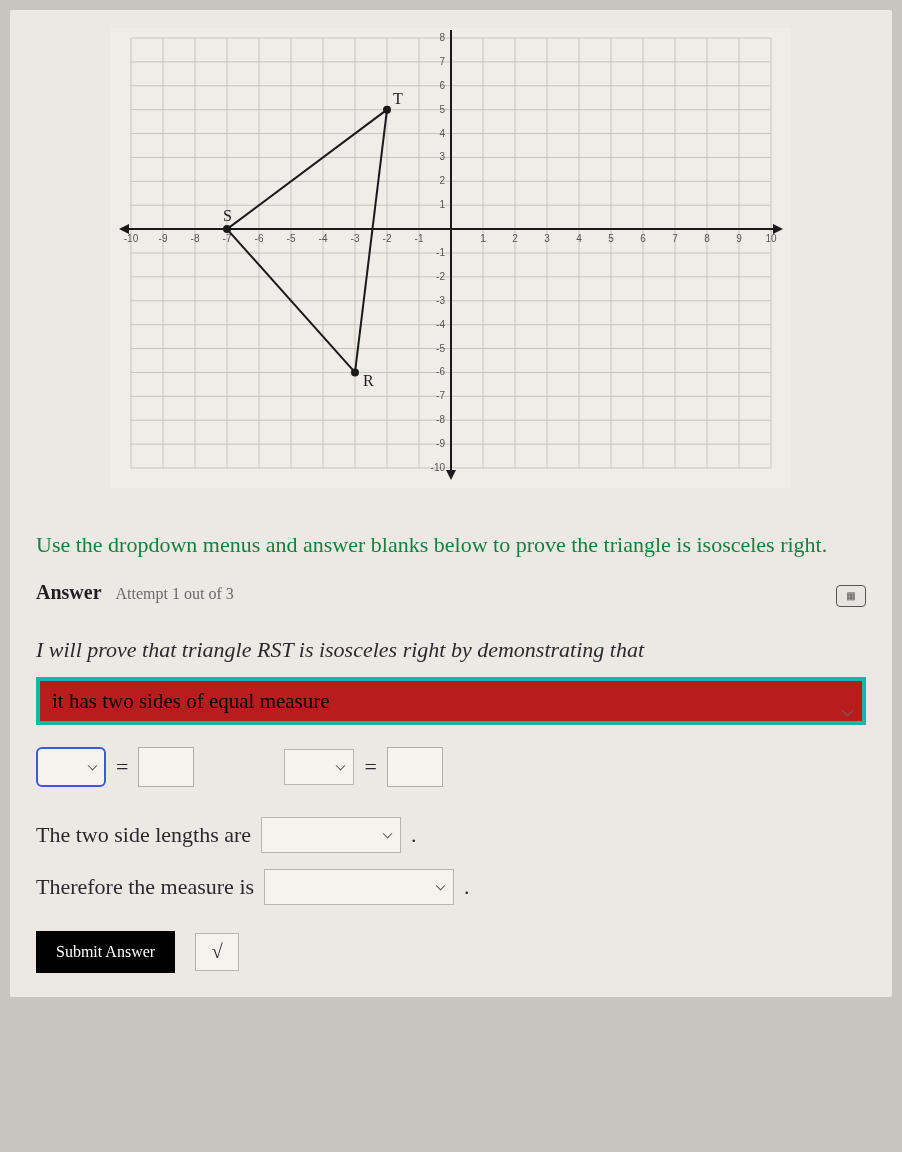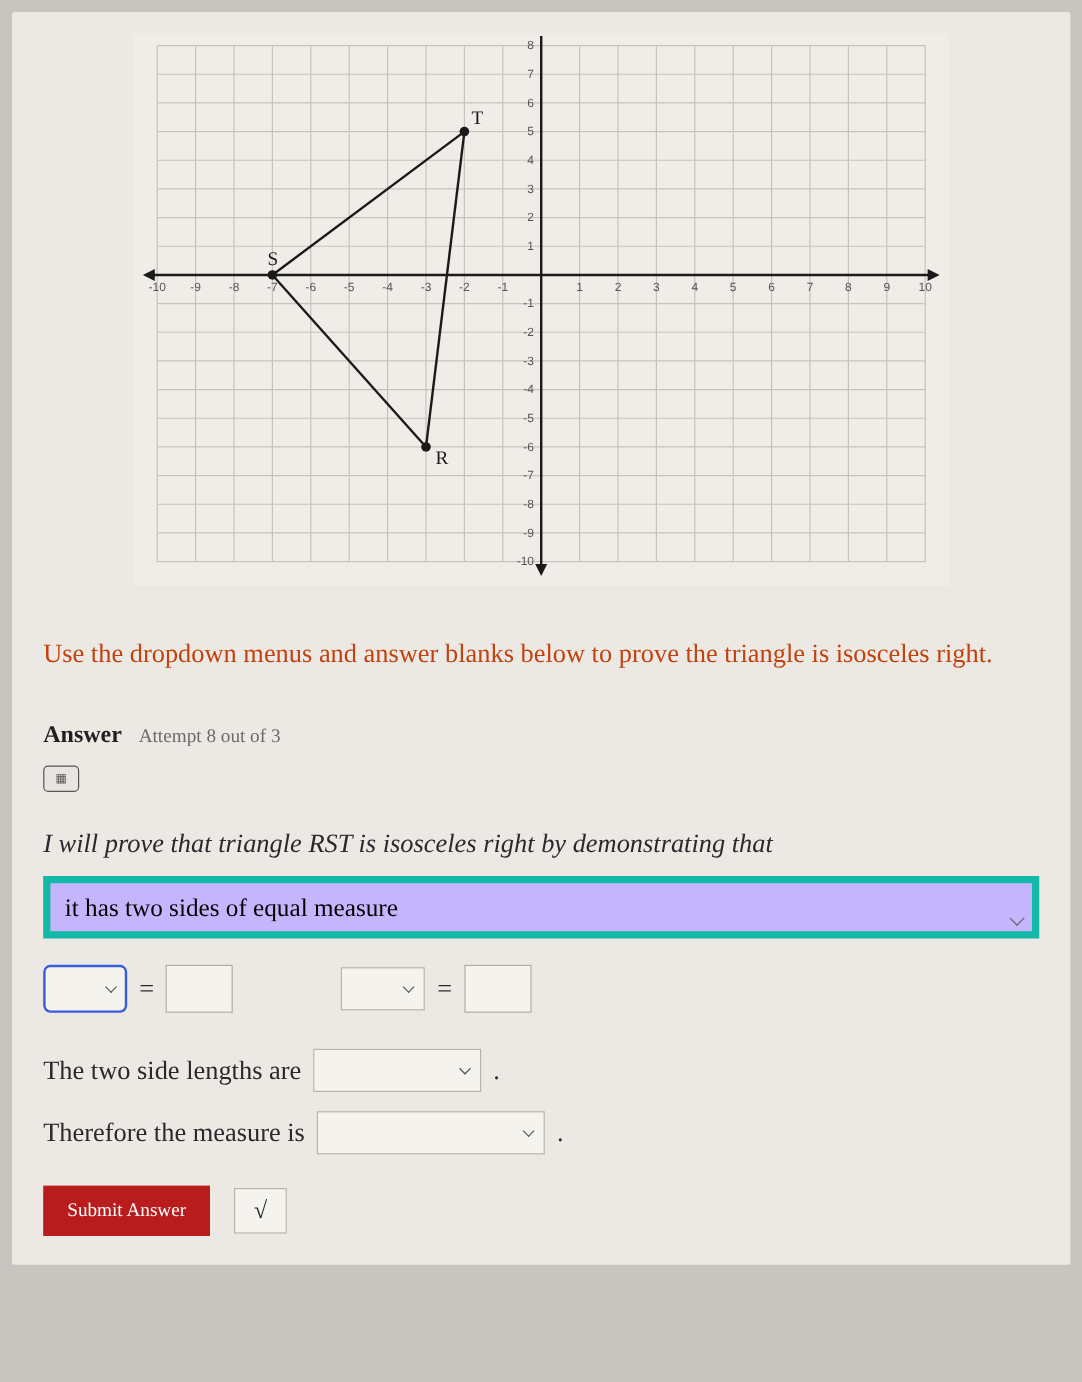--- a/index.html
+++ b/index.html
@@ -17,47 +17,46 @@
   }
   .chart-wrap {
     display: flex;
     justify-content: center;
     margin-bottom: 40px;
   }
   .chart-svg { background: #f0ede8; }
   .prompt {
     font-size: 22px;
     line-height: 1.5;
-    color: #c2410c;
-    margin: 22px 0 40px 0;
+    color: #15803d;
+    margin: 22px 0 20px 0;
   }
   .answer-hdr {
     display: flex;
     align-items: baseline;
     gap: 14px;
     margin-bottom: 30px;
     justify-content: space-between;
-    flex-direction: column;
   }
   .answer-hdr-left { display:flex; gap:14px; align-items:baseline;}
   .answer-label { font-weight: bold; font-size: 20px; color: #1f1f23; }
   .attempt { font-size: 16px; color: #6a6a6e; }
   .calc-icon {
     width: 30px; height: 22px; border:1px solid #555; border-radius:4px;
     display:flex; align-items:center; justify-content:center;
     font-size:10px; background:#e8e5e0; color:#555;
   }
   .proof-line { font-size: 22px; margin-bottom: 14px; font-style: italic; }
   .wide-select {
     width: 100%;
     font-size: 21px;
     font-family: inherit;
     padding: 8px 12px;
-    background: #c4b5fd;
-    border: 6px solid #14b8a6;
+    background: #b91c1c;
+    border: 4px solid #14b8a6;
     margin-bottom: 22px;
     appearance: none;
     position: relative;
   }
   .select-wrap { position: relative; display: block; }
   .select-wrap::after {
     content: "";
     position: absolute;
     right: 14px; top: 50%;
     width: 8px; height: 8px;
@@ -105,21 +104,21 @@
   }
   .inline-line { font-size: 22px; display:flex; align-items:center; gap:10px; margin-bottom:16px; flex-wrap:wrap;}
   .inline-select {
     min-width: 140px; height: 36px;
     border:1px solid #b8b4ae; background:#f5f3ee;
     font-family:inherit; font-size:16px;
     appearance:none; padding: 0 24px 0 10px;
   }
   .submit-row { display:flex; align-items:center; gap:20px; margin-top:26px;}
   .submit-btn {
-    background:#b91c1c; color:#fff; border:none;
+    background:#000000; color:#fff; border:none;
     font-family:inherit; font-size:16px;
     padding:12px 20px; cursor:pointer;
   }
   .sqrt-btn {
     width:44px;height:38px;border:1px solid #b8b4ae;background:#f5f3ee;
     display:flex;align-items:center;justify-content:center;font-size:20px;
     cursor:pointer;
   }
   .period { font-size: 22px; }
 </style>
@@ -223,21 +222,21 @@
         <circle cx="244" cy="344.44444444444446" r="4" fill="#1a1a1a"></circle>
         <text x="252" y="358.44444444444446" font-size="16" fill="#1a1a1a" font-family="Georgia">R</text>
       </svg>
   </div>
 
   <p class="prompt">Use the dropdown menus and answer blanks below to prove the triangle is isosceles right.</p>
 
   <div class="answer-hdr">
     <div class="answer-hdr-left">
       <span class="answer-label">Answer</span>
-      <span class="attempt">Attempt 8 out of 3</span>
+      <span class="attempt">Attempt 1 out of 3</span>
     </div>
     <div class="calc-icon">▦</div>
   </div>
 
   <p class="proof-line">I will prove that triangle RST is isosceles right by demonstrating that</p>
 
   <span class="select-wrap">
     <select class="wide-select">
       <option>it has two sides of equal measure</option>
     </select>

